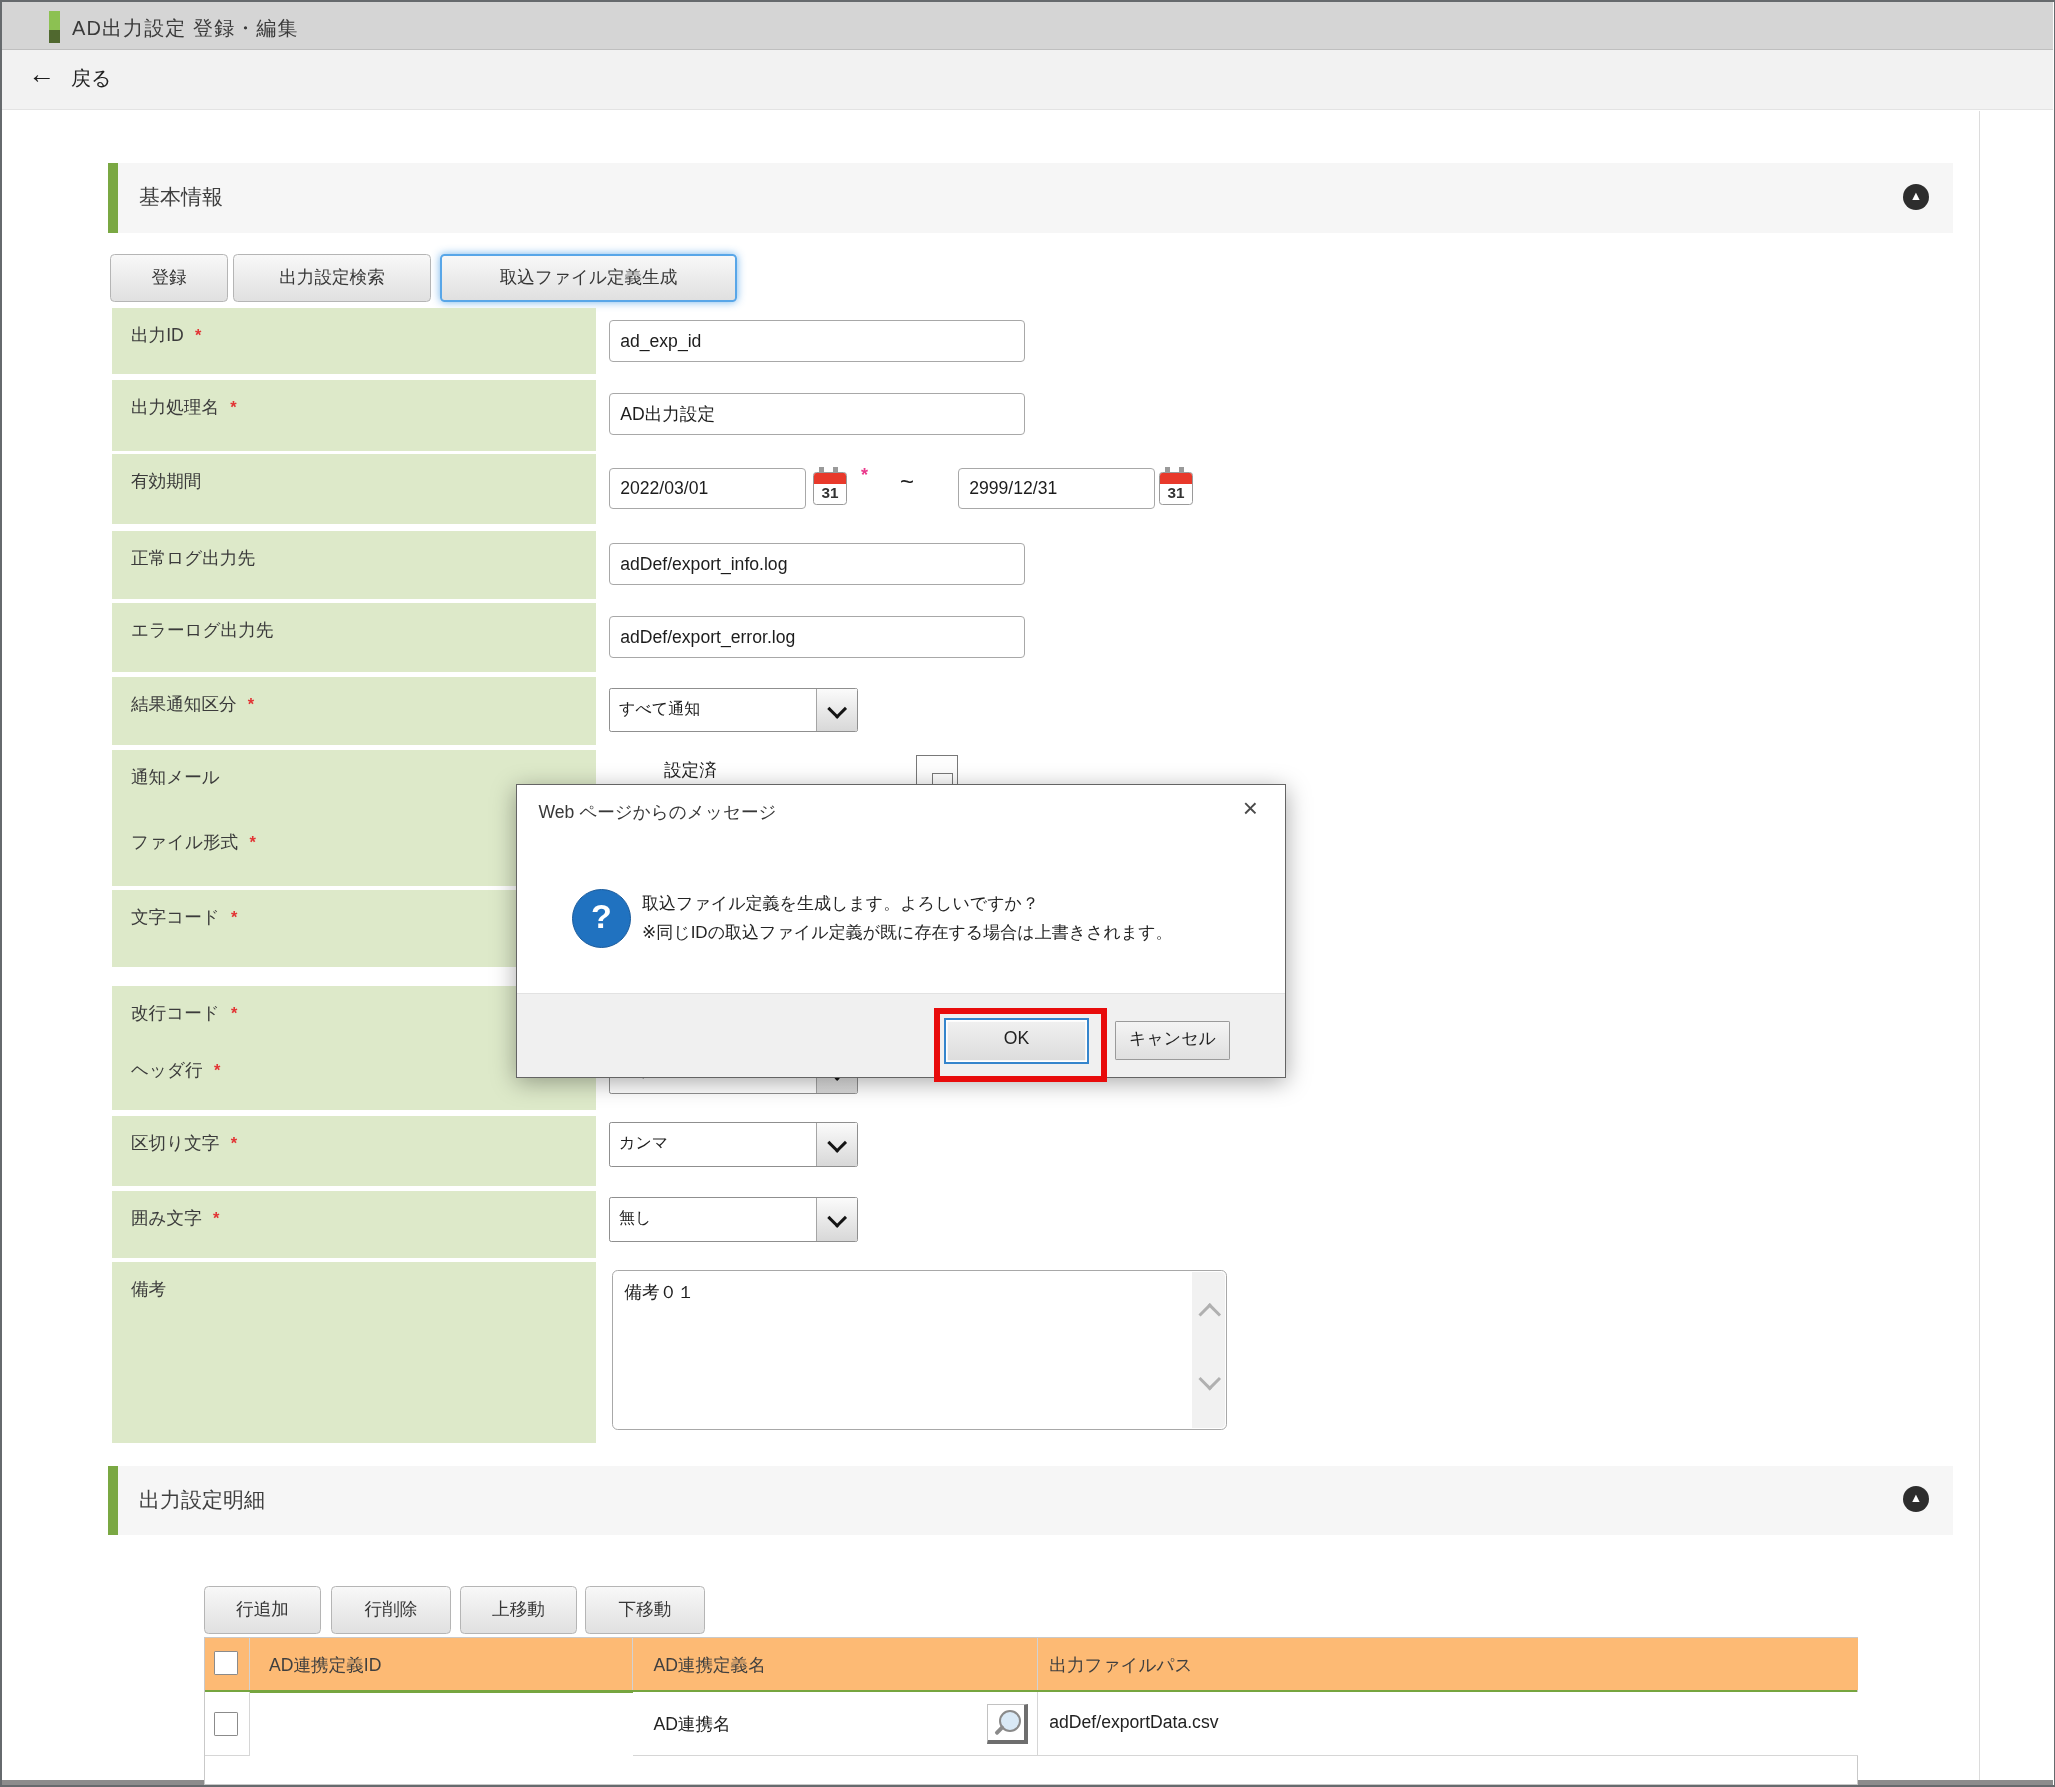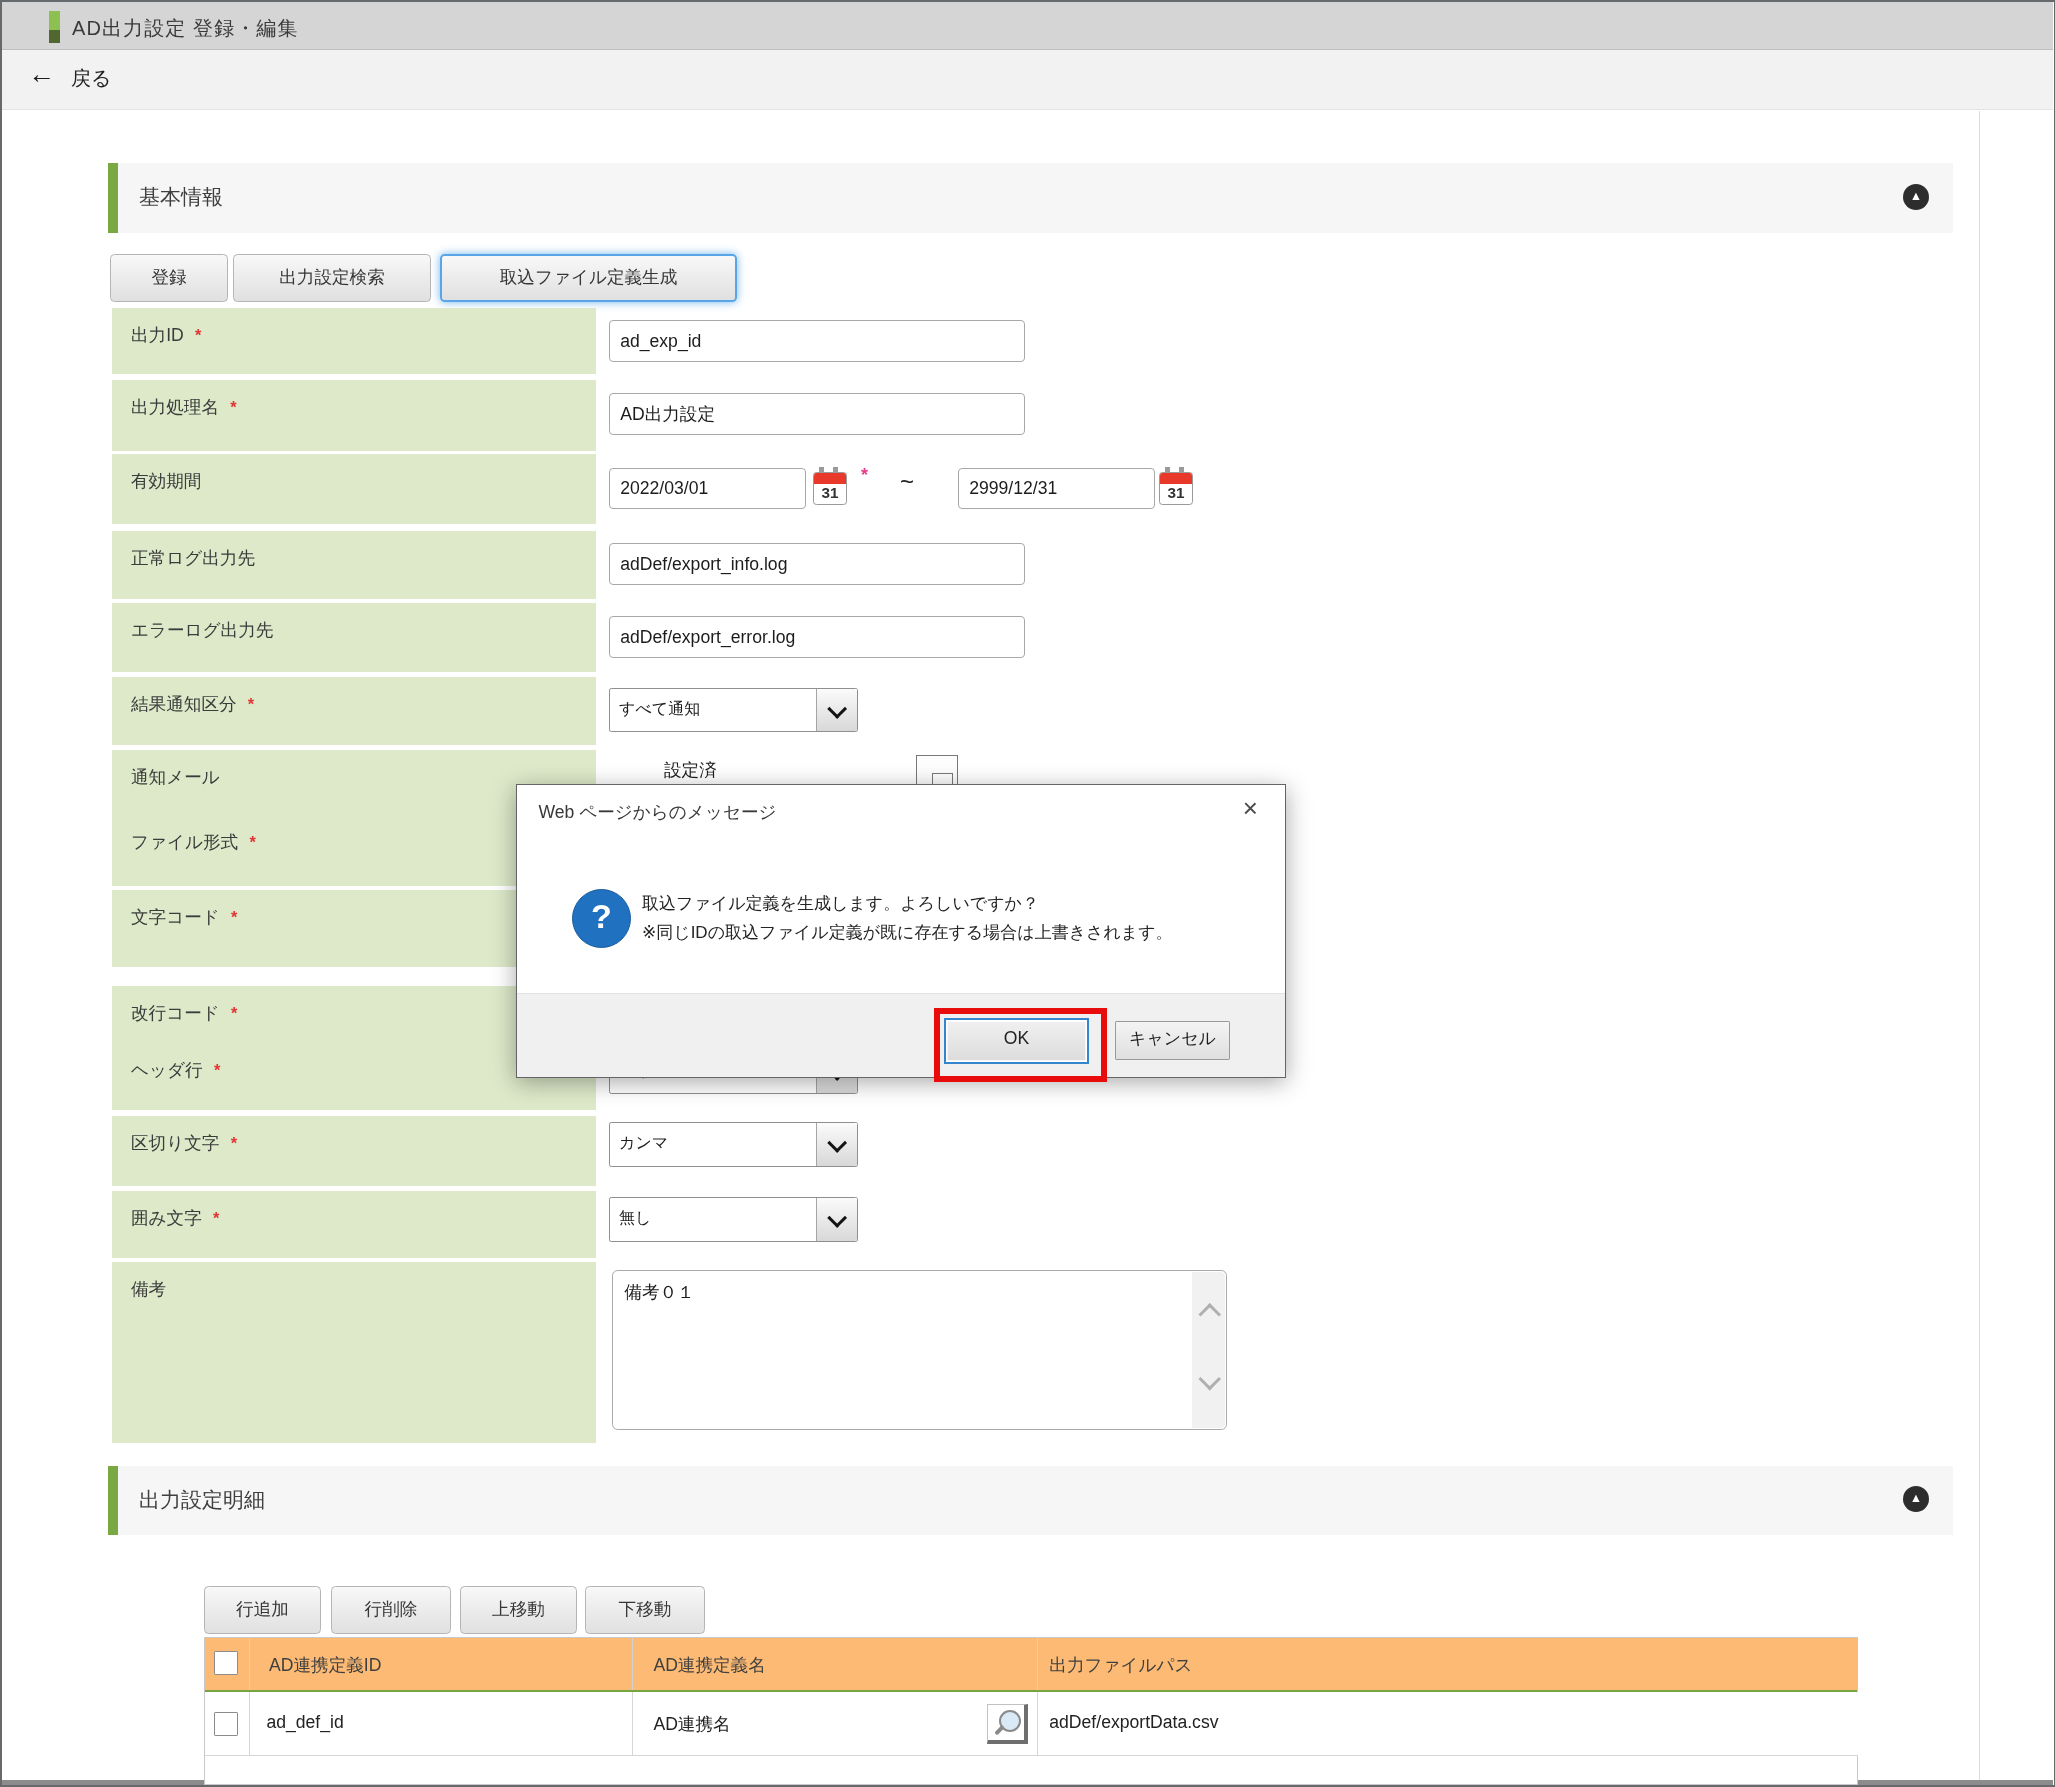--- a/index.html
+++ b/index.html
@@ -252,23 +252,20 @@
     <span class="thtext" style="left:20.4px;">AD連携定義名</span>
   </div>
   <div class="abs th" style="left:833px;top:0;width:820px;border-right:none;">
     <span class="thtext" style="left:11.3px;">出力ファイルパス</span>
   </div>
   <div class="greenline"></div>
 
   <div class="abs td" style="left:0;top:54px;width:45px;">
     <span class="abs cbx" style="left:8.5px;top:20px;"></span>
   </div>
-  <div class="abs td" style="left:45px;top:54px;width:383px;">
-    <span class="tdtext" style="left:16.4px;">ad_def_id</span>
-  </div>
   <div class="abs td" style="left:428px;top:54px;width:405px;">
     <span class="tdtext" style="left:20.4px;">AD連携名</span>
     <span class="abs magbtn" style="right:9px;top:12px;">
       <span class="maglens"></span>
       <span class="maghandle"></span>
     </span>
   </div>
   <div class="abs td" style="left:833px;top:54px;width:820px;border-right:none;">
     <span class="tdtext" style="left:11.3px;">adDef/exportData.csv</span>
   </div>

